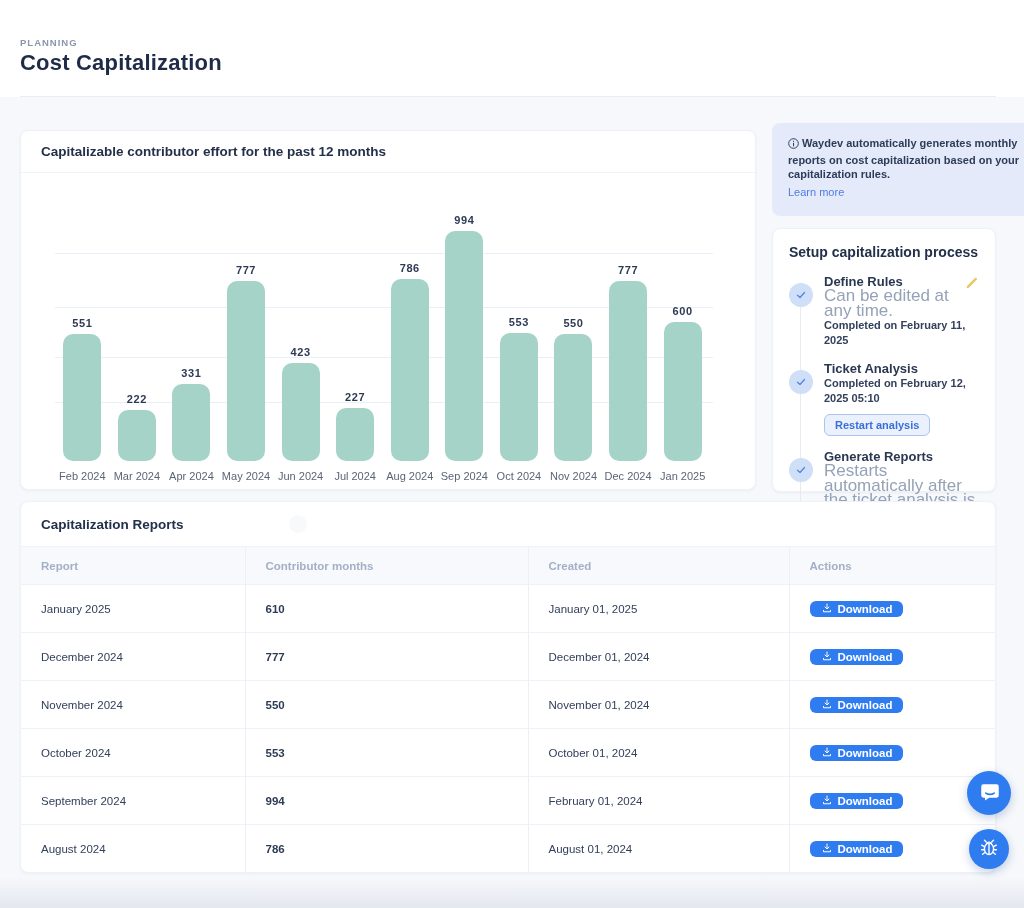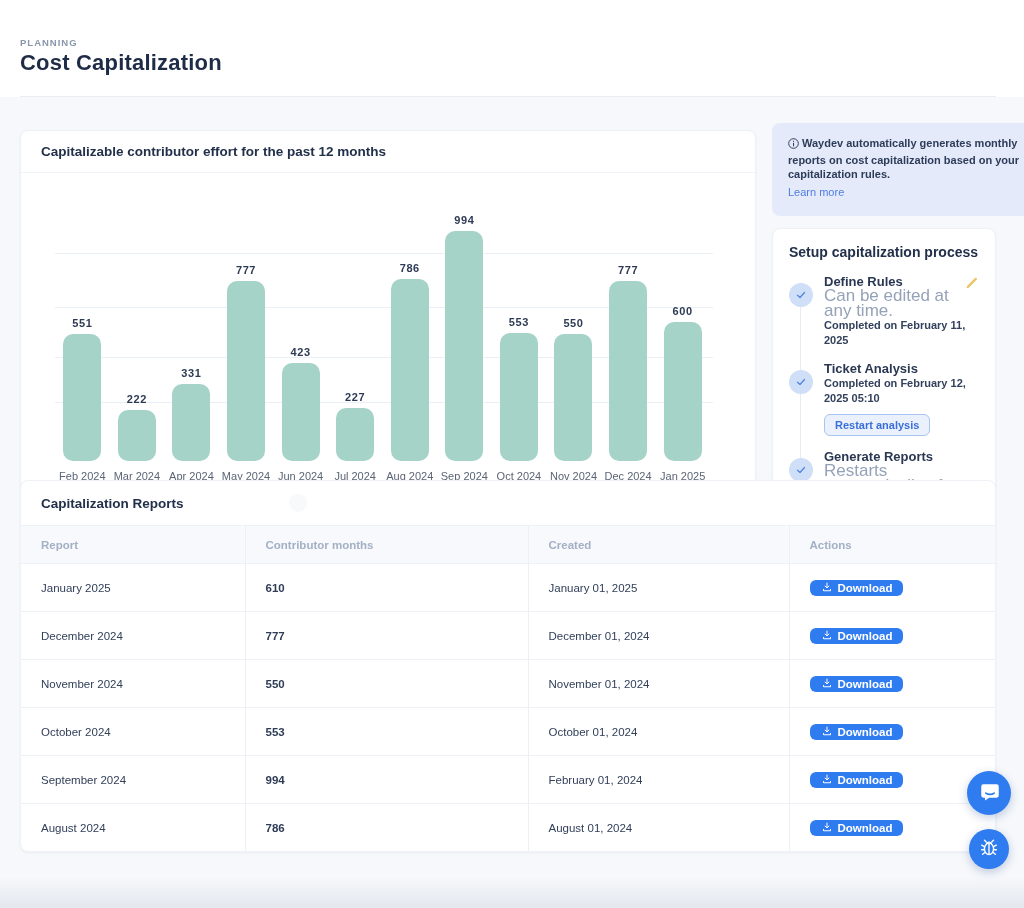--- a/index.html
+++ b/index.html
@@ -50,21 +50,21 @@
     background:#cfdff7; display:flex; align-items:center; justify-content:center; margin-top:9px; }
   .step-content { flex:1; }
   .step-title { font-size:13px; font-weight:700; color:#2a3752; line-height:15px; }
   .step-desc { font-size:17px; color:#95a2b7; line-height:14.5px; }
   .step-done { font-size:11px; font-weight:600; color:#33415c; line-height:15px; }
   .edit-pencil { position:absolute; right:0; top:2px; cursor:pointer; }
   .restart-btn { margin-top:8px; display:inline-block; font-size:11px; font-weight:600; color:#3b6fd8;
     background:#eaf1fd; border:1px solid #a9c4f0; border-radius:6px; padding:4px 10px; cursor:pointer; }
 
   
-  #reports-card { left:20px; top:480px; width:976px; height:372px; overflow:hidden; }
+  #reports-card { left:20px; top:501px; width:976px; height:372px; overflow:hidden; }
   .reports-title-row { position:relative; height:44px; display:flex; align-items:center; padding:0 20px; }
   .faint-circle { position:absolute; left:268px; top:13px; width:18px; height:18px; border-radius:50%; background:#f7f9fb; }
   table { width:100%; border-collapse:collapse; table-layout:fixed; }
   col.c1{width:224px} col.c2{width:283px} col.c3{width:261px} col.c4{width:206px}
   thead th { height:38px; background:#f7f9fc; border-top:1px solid #eef1f6;
     font-size:11.5px; font-weight:600; color:#a3b0c5; text-align:left; padding:0 0 0 20px; }
   tbody td { height:48px; border-top:1px solid #eef1f6; font-size:11.5px; color:#33405a; padding:0 0 0 20px; }
   th + th, td + td { border-left:1px solid #eceff5; }
   td.months { font-weight:700; color:#2e3c56; }
   .download-btn { display:inline-flex; align-items:center; gap:5px; background:#2e7cf0; color:#fff;

